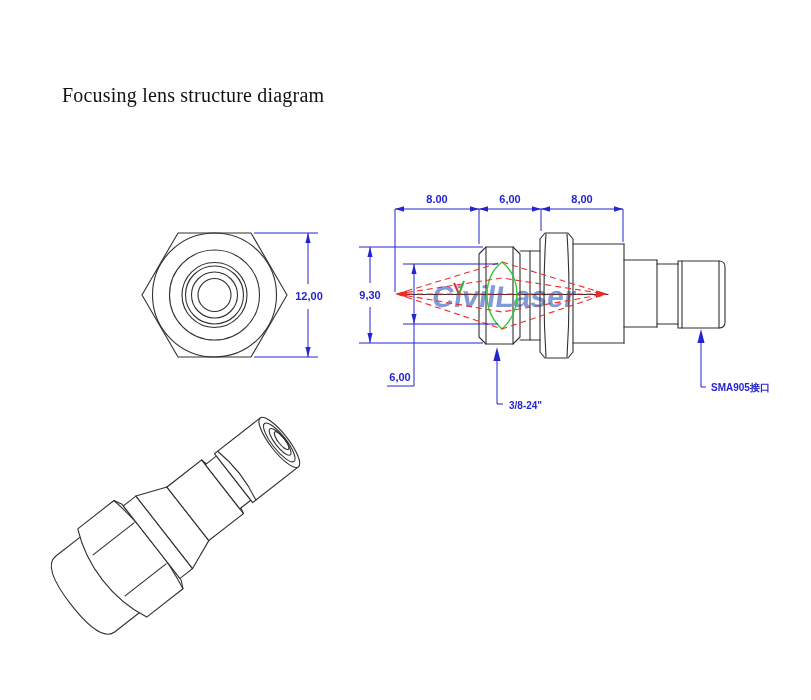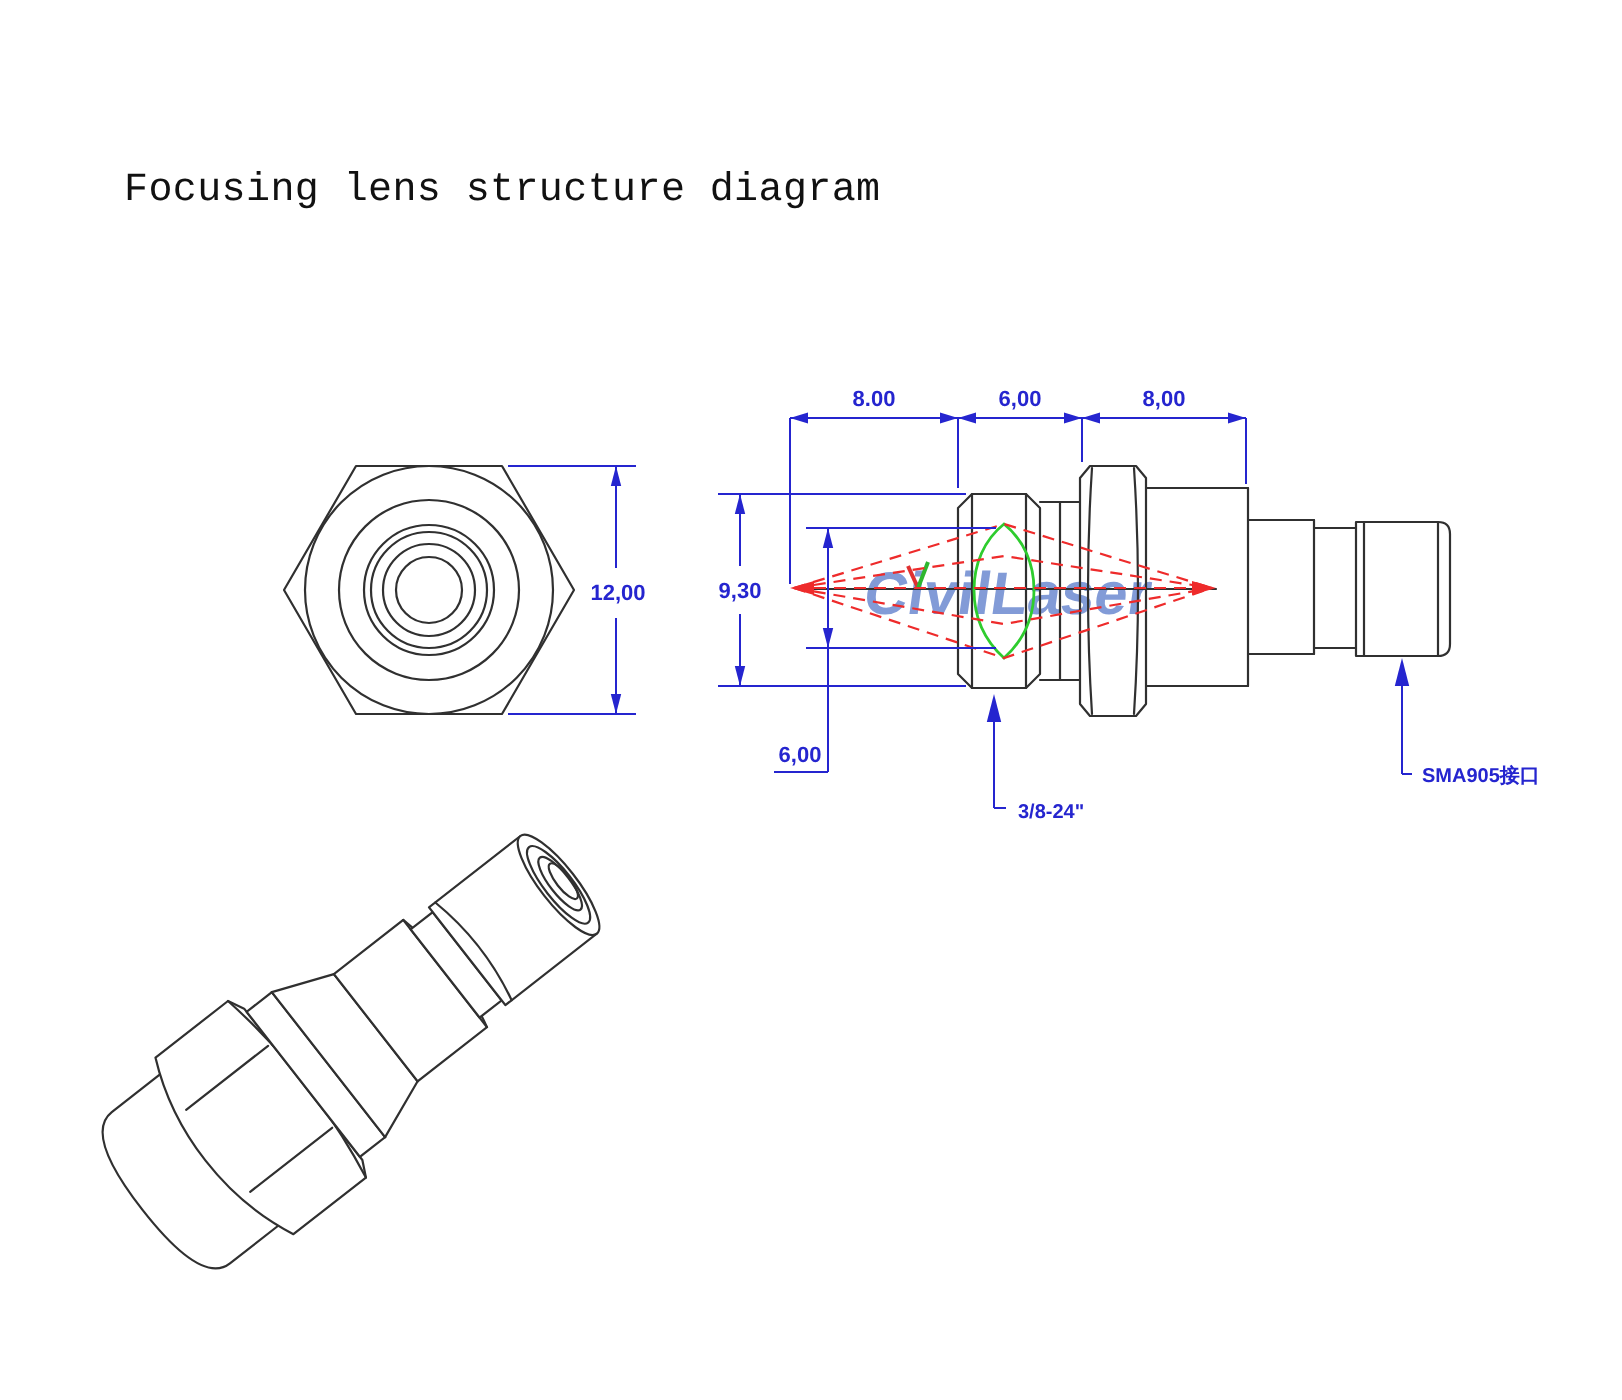--- a/index.html
+++ b/index.html
@@ -1,18 +1,18 @@
 <!DOCTYPE html>
 <html><head>
 <meta charset="utf-8">
 <style>
   html,body{margin:0;padding:0;background:#ffffff;}
   .page{position:relative;width:811px;height:700px;background:#ffffff;overflow:hidden;
         font-family:"Liberation Sans",sans-serif;}
-  .title{position:absolute;left:62px;top:84px;font-family:Liberation Mono, monospace;
+  .title{position:absolute;left:62px;top:84px;font-family:Liberation Serif, serif;
          font-size:20px;color:#111;letter-spacing:.2px;}
   svg{position:absolute;left:0;top:0;}
   .outline path,.outline line,.outline polygon,.outline circle,.outline ellipse,.outline polyline{
       stroke:#303030;stroke-width:1.1;fill:none;stroke-linejoin:round;stroke-linecap:round;}
   .outline .solid{fill:#ffffff;}
   .dim line,.dim path{stroke:#2525cf;stroke-width:1;fill:none;}
   .dim polygon{fill:#2525cf;stroke:none;}
   .dim text{fill:#2525cf;font-size:11px;font-weight:700;font-family:"Liberation Sans",sans-serif;}
   .dim text.small{font-size:10px;}
   .ray line,.ray path{stroke:#ee2b2b;stroke-width:1.1;fill:none;}

